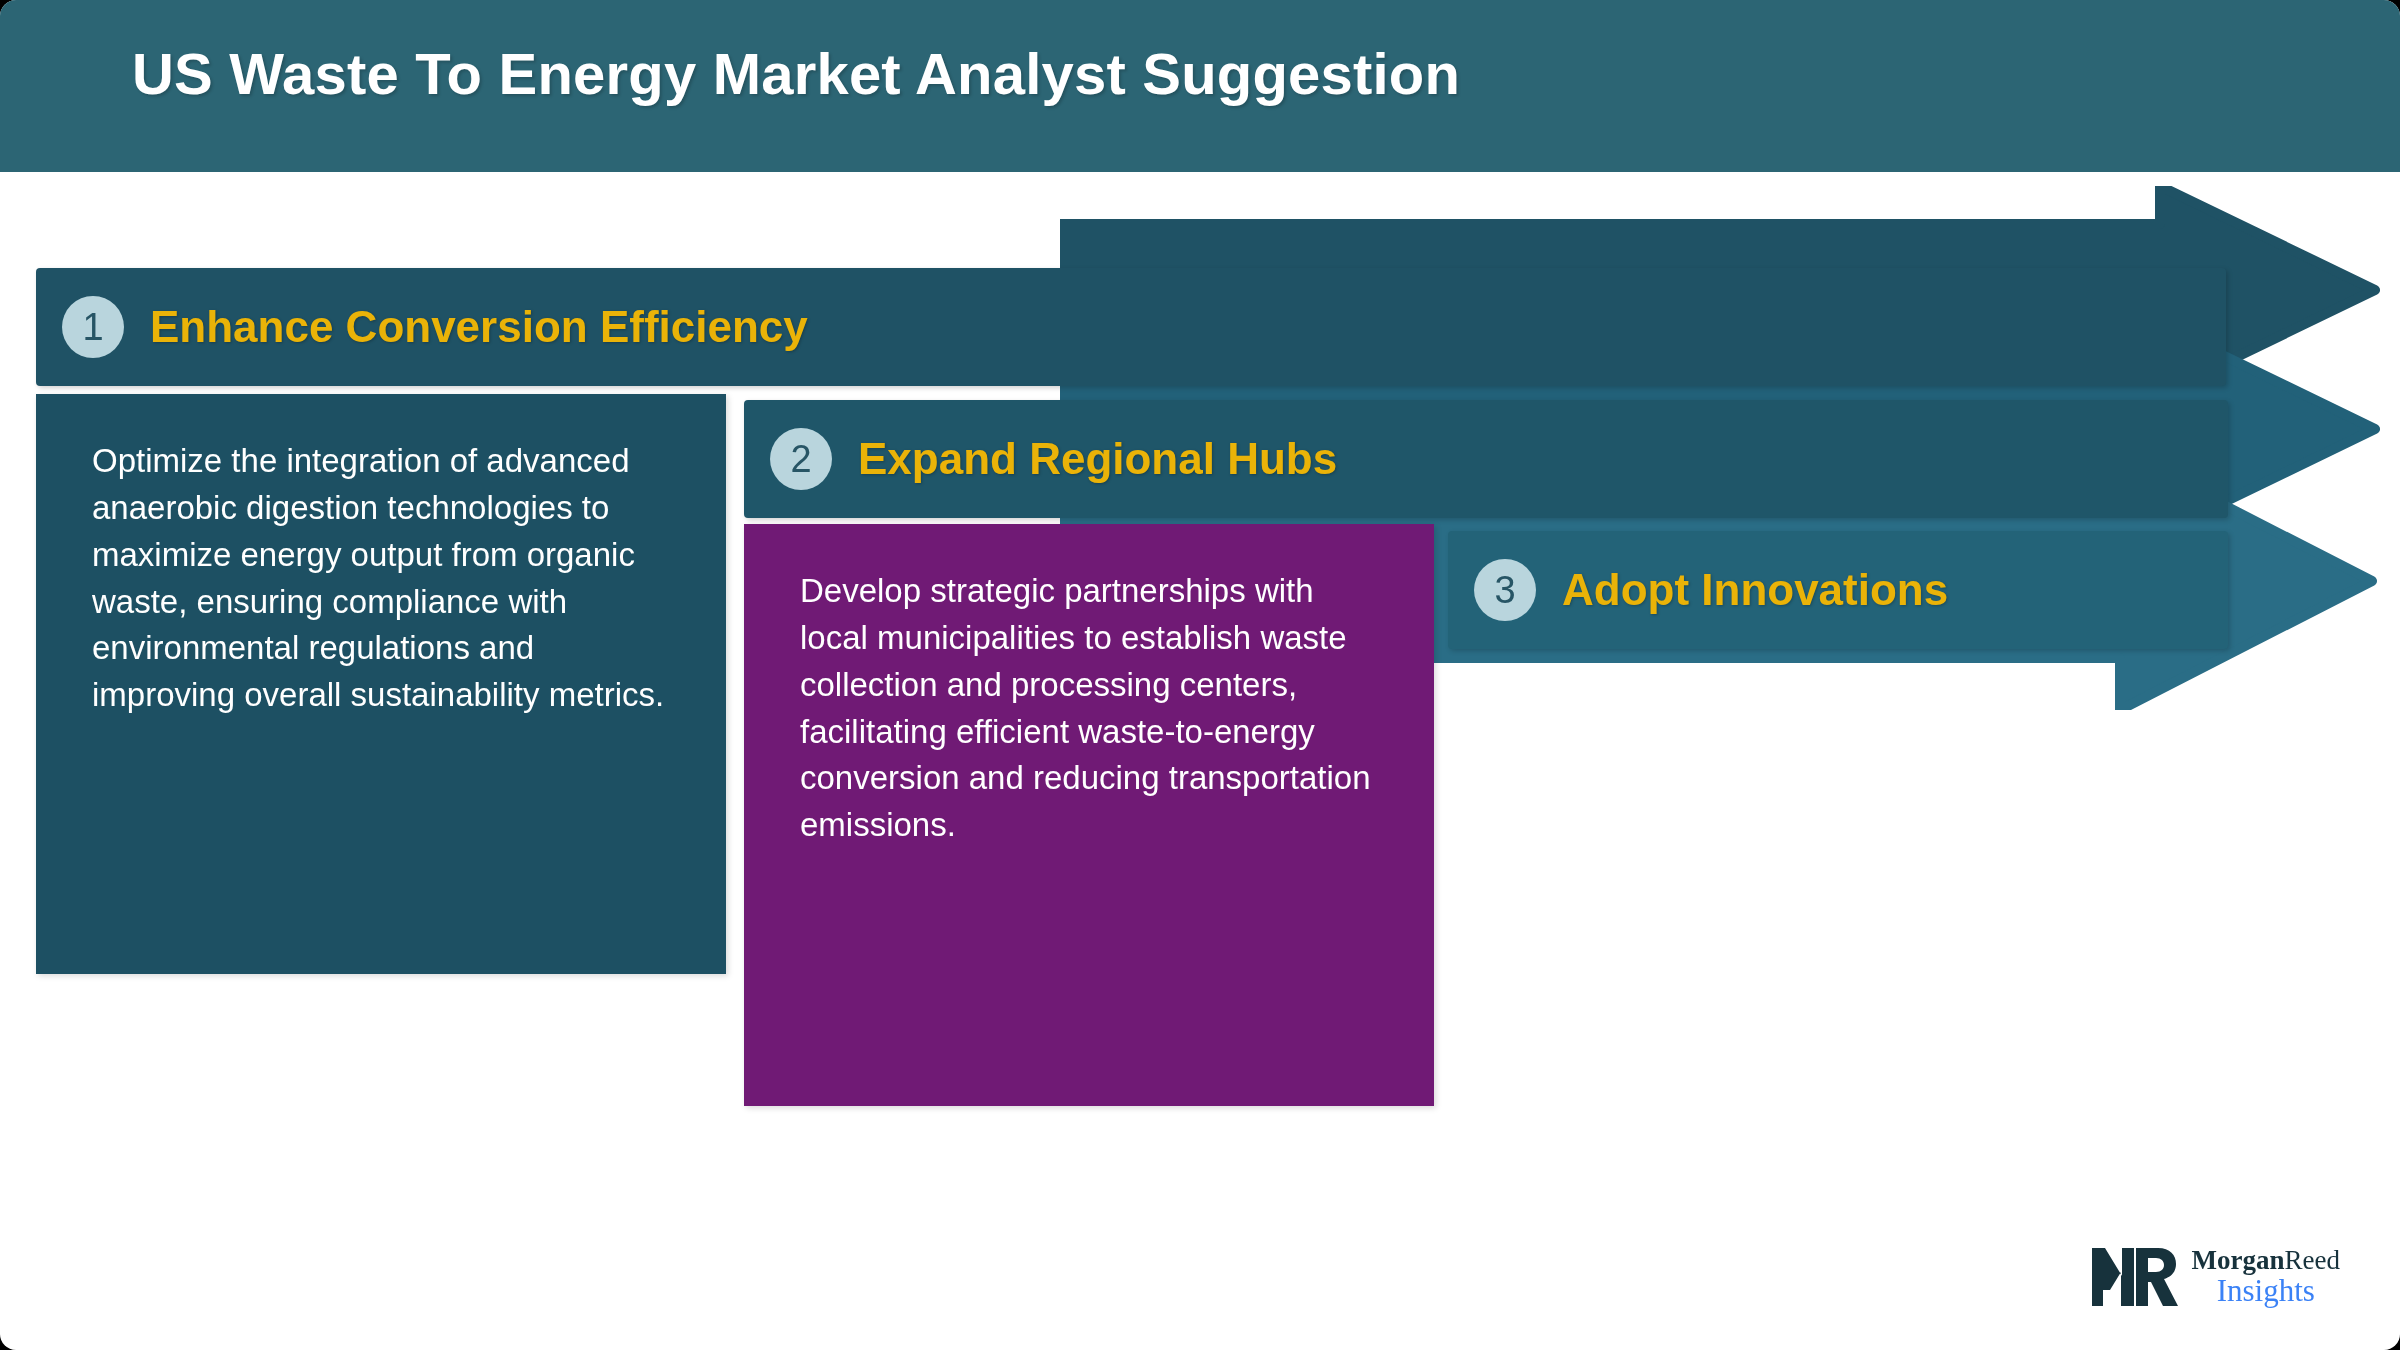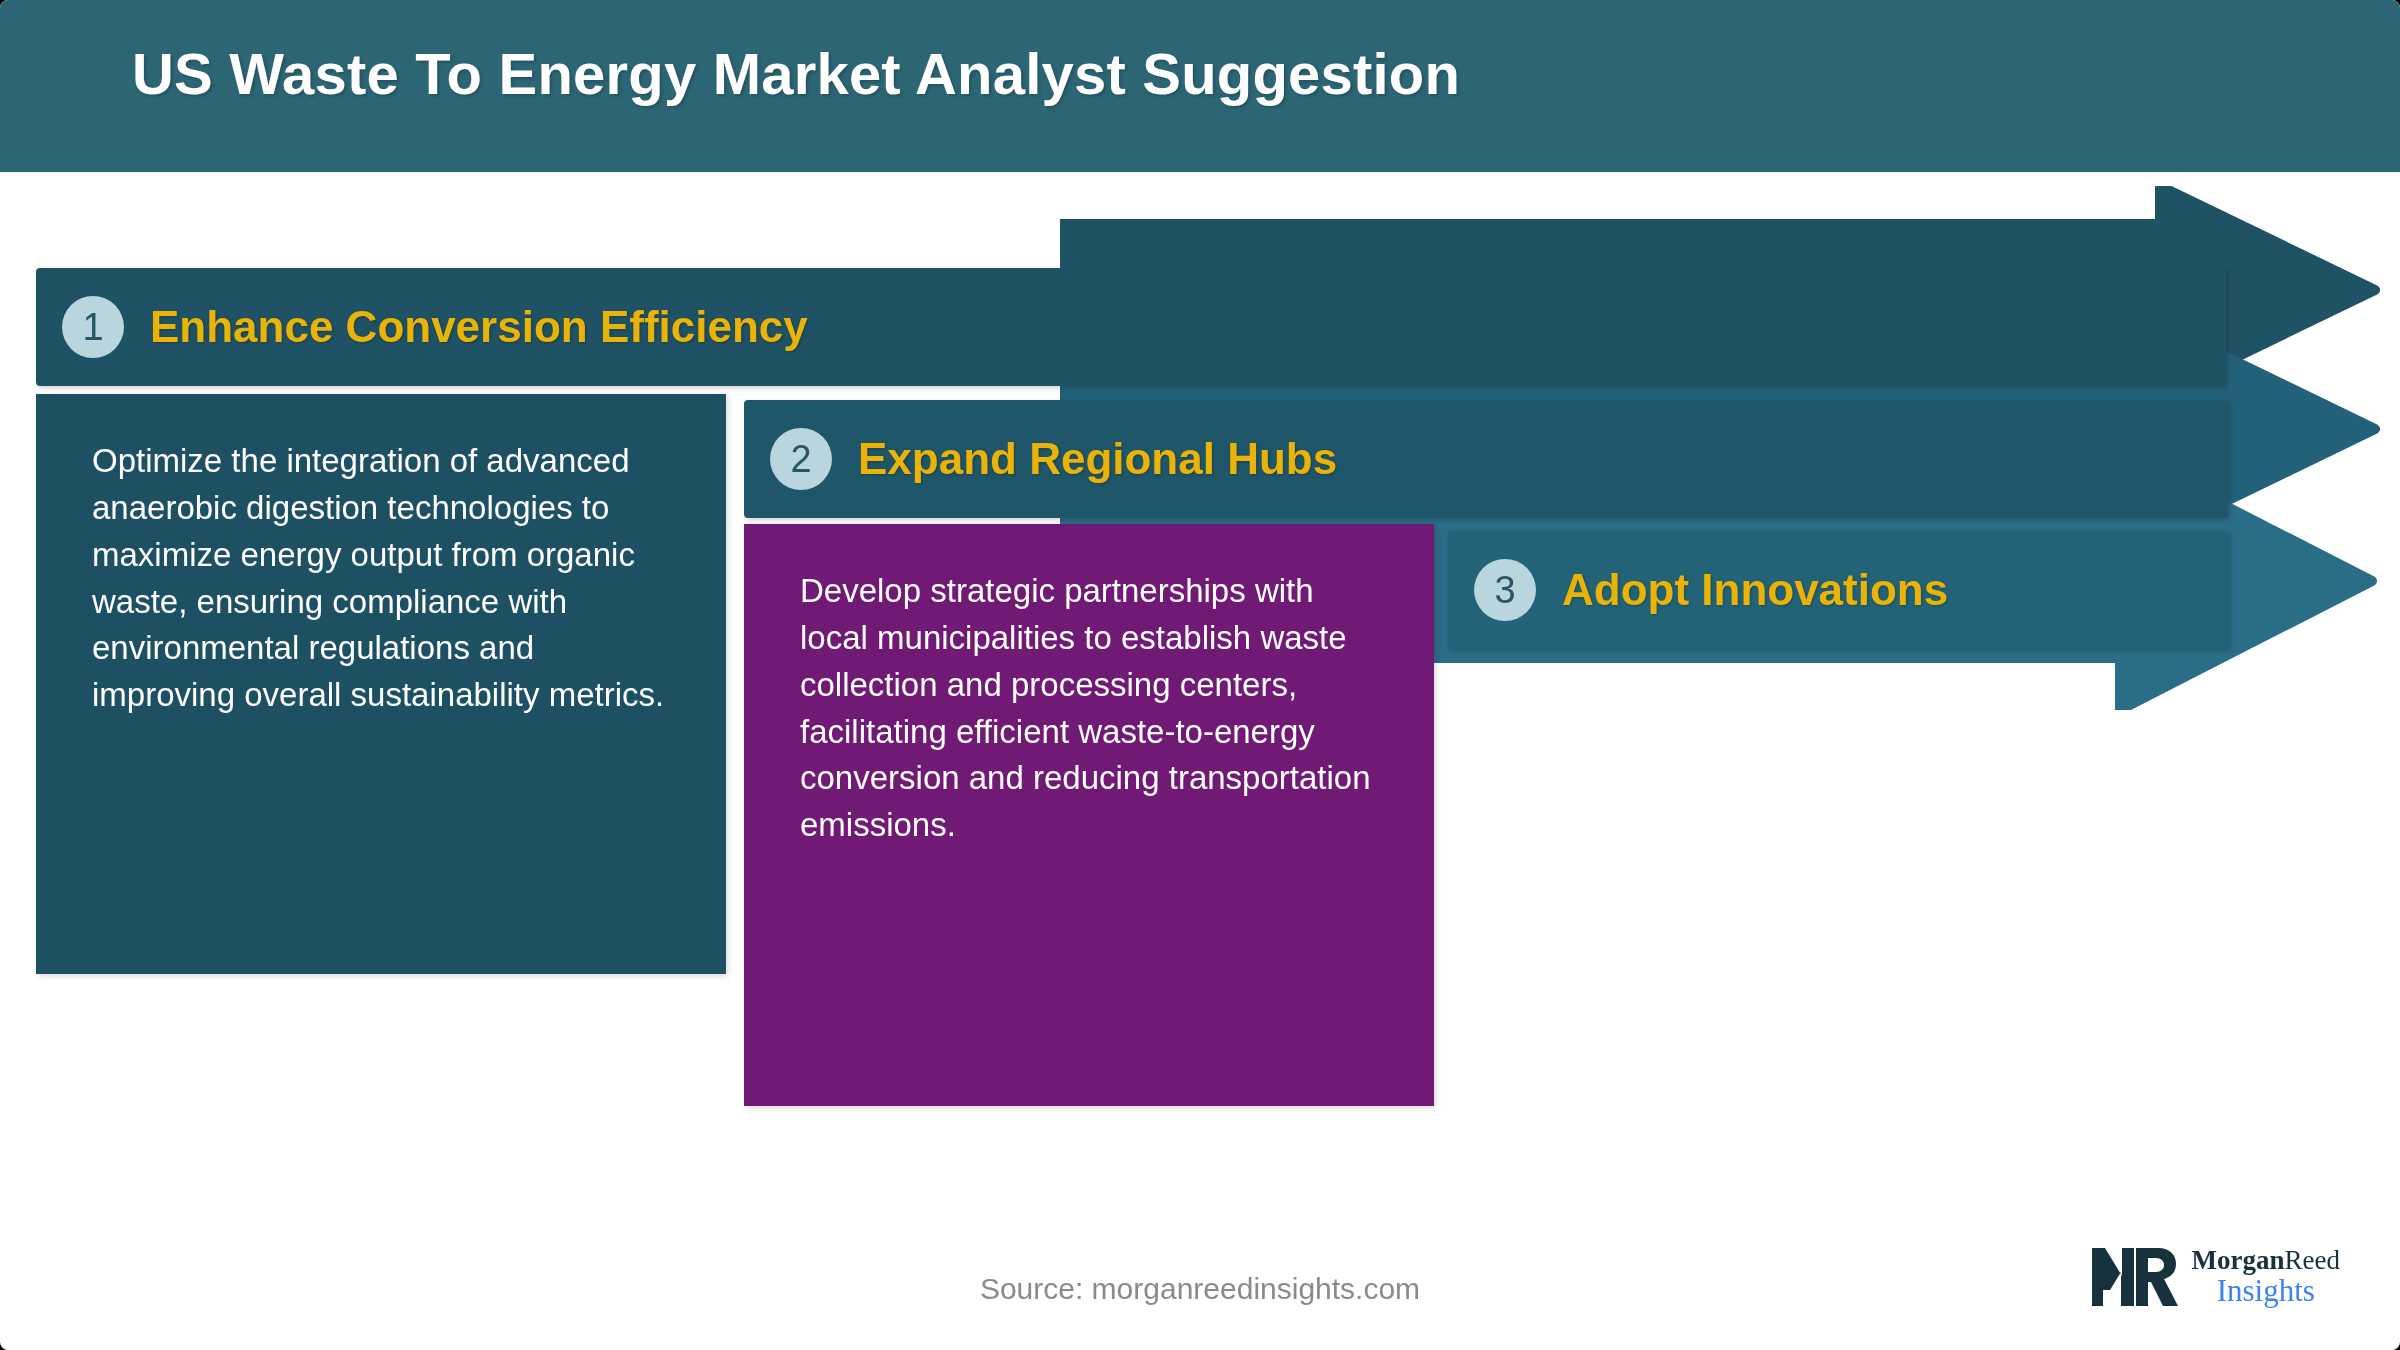--- a/index.html
+++ b/index.html
@@ -13,21 +13,21 @@
     height: 1350px;
     overflow: hidden;
     font-family: "Liberation Sans", "DejaVu Sans", sans-serif;
   }
 
   #canvas {
     position: relative;
     width: 2400px;
     height: 1350px;
     background: #ffffff;
-    border-radius: 8px;
+    border-radius: 16px;
     overflow: hidden;
     box-sizing: border-box;
   }
 
   
   #header-band {
     position: absolute;
     left: 0;
     top: 0;
     width: 2400px;
@@ -179,21 +179,20 @@
   </div>
 
   <div class="step-bar" style="left:1448px; top:531px; width:780px; height:118px; background:#236378;">
     <div class="badge">
       <span>3</span>
     </div>
     <div class="step-title">Adopt Innovations</div>
   </div>
 
 
-  <div id="source-note">Source: morganreedinsights.com</div>
 
   <div id="logo-wrap">
     <svg id="logo-mark" width="86" height="62" viewBox="0 0 86 62" xmlns="http://www.w3.org/2000/svg">
       <path d="M0,60 L0,2 L13,2 L30,30 L30,2 L42,2 L42,60 L29,60 L29,26 L18,44 L11,44 L11,60 Z" fill="#17323c"></path>
       <path d="M44,2 L66,2 C78,2 84,9 84,18 C84,26 79,31 72,33 L86,60 L71,60 L59,36 L56,36 L56,60 L44,60 Z
                M56,12 L56,26 L64,26 C69,26 72,23 72,19 C72,15 69,12 64,12 Z" fill="#17323c"></path>
     </svg>
     <div id="logo-text">
       <div class="logo-line1"><span class="bold">Morgan</span><span>Reed</span></div>
       <div class="logo-line2">Insights</div>

